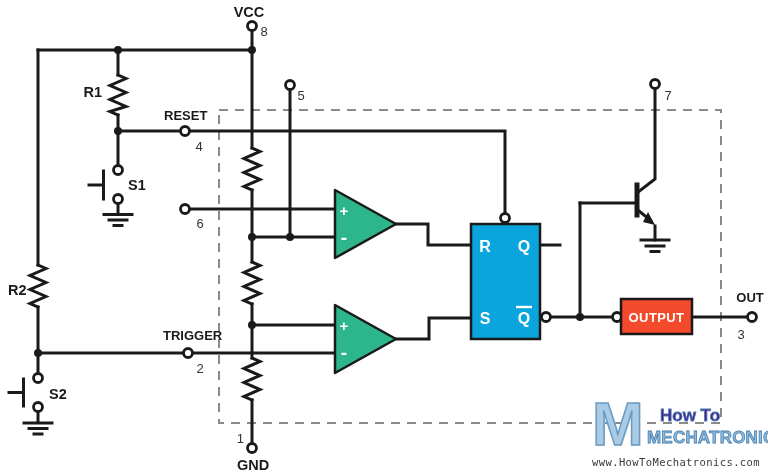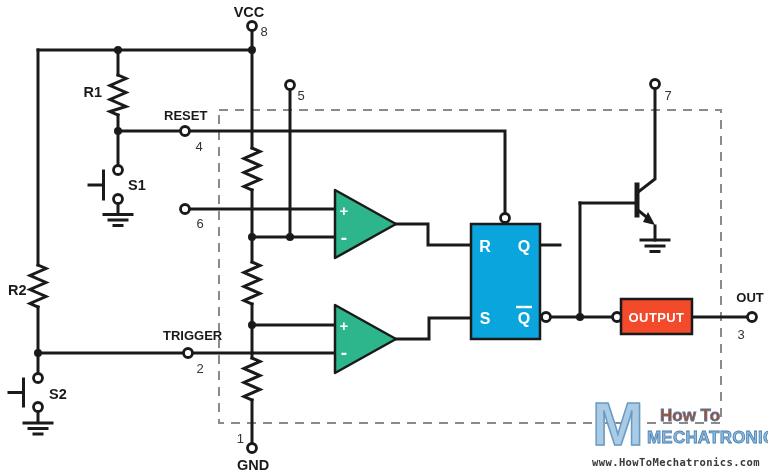--- a/index.html
+++ b/index.html
@@ -20,25 +20,25 @@
   .ffl{font-family:"Liberation Sans",sans-serif;font-weight:700;font-size:16px;fill:#ffffff;}
   .sign{font-family:"Liberation Sans",sans-serif;font-weight:700;font-size:15px;fill:#ffffff;}
   .outl{font-family:"Liberation Sans",sans-serif;font-weight:700;font-size:13px;fill:#ffffff;letter-spacing:.4px;}
   .barline{stroke:#ffffff;stroke-width:2.4;}
   
   .logo{position:absolute;left:590px;top:400px;width:178px;height:75px;}
   .logo-m{position:absolute;left:2px;top:-12px;font-weight:800;font-size:62px;
           color:#a9cbe6;-webkit-text-stroke:1.5px #6b9ac0;
           text-shadow:1px 1px 0 #d7e7f4;}
   .logo-howto{position:absolute;left:70px;top:6px;font-weight:700;font-size:17px;
-          color:#c2410c;-webkit-text-stroke:.8px #4a7fae;}
+          color:#4c1d95;-webkit-text-stroke:.8px #4a7fae;}
   .logo-mech{position:absolute;left:57px;top:28px;font-weight:800;font-size:17px;
           color:#8ebbdf;-webkit-text-stroke:.8px #4a7fae;letter-spacing:.2px;}
   .logo-url{position:absolute;left:2px;top:56px;font-family:"DejaVu Sans Mono",monospace;
-          font-weight:700;font-size:10.5px;color:#3a3a3a;letter-spacing:.4px;}
+          font-weight:400;font-size:10.5px;color:#3a3a3a;letter-spacing:.4px;}
 </style>
 </head>
 <body>
 
 <div id="stage">
 <svg width="768" height="475" viewBox="0 0 768 475">
 
   <rect x="219" y="110" width="502" height="313" class="dashed"></rect>
 
   <g>

